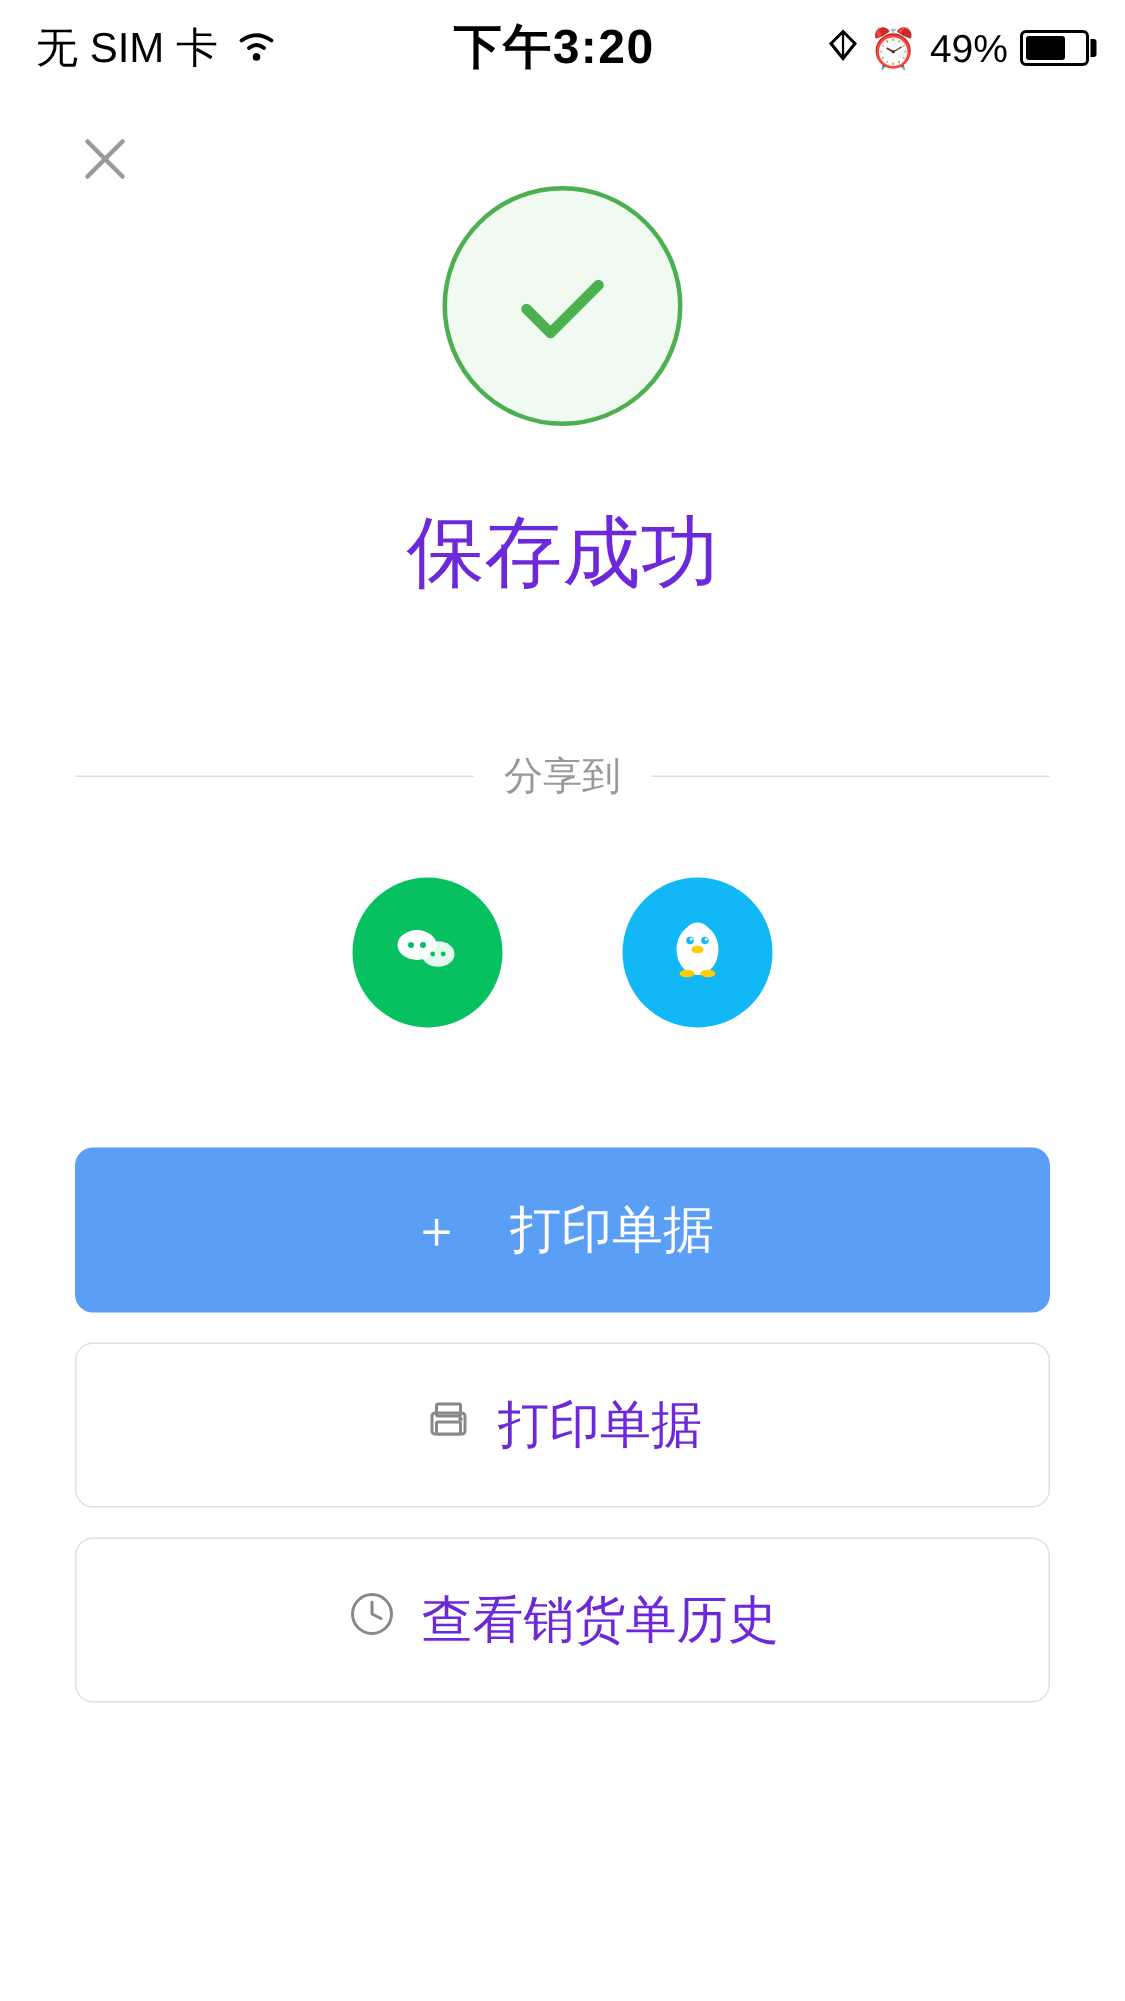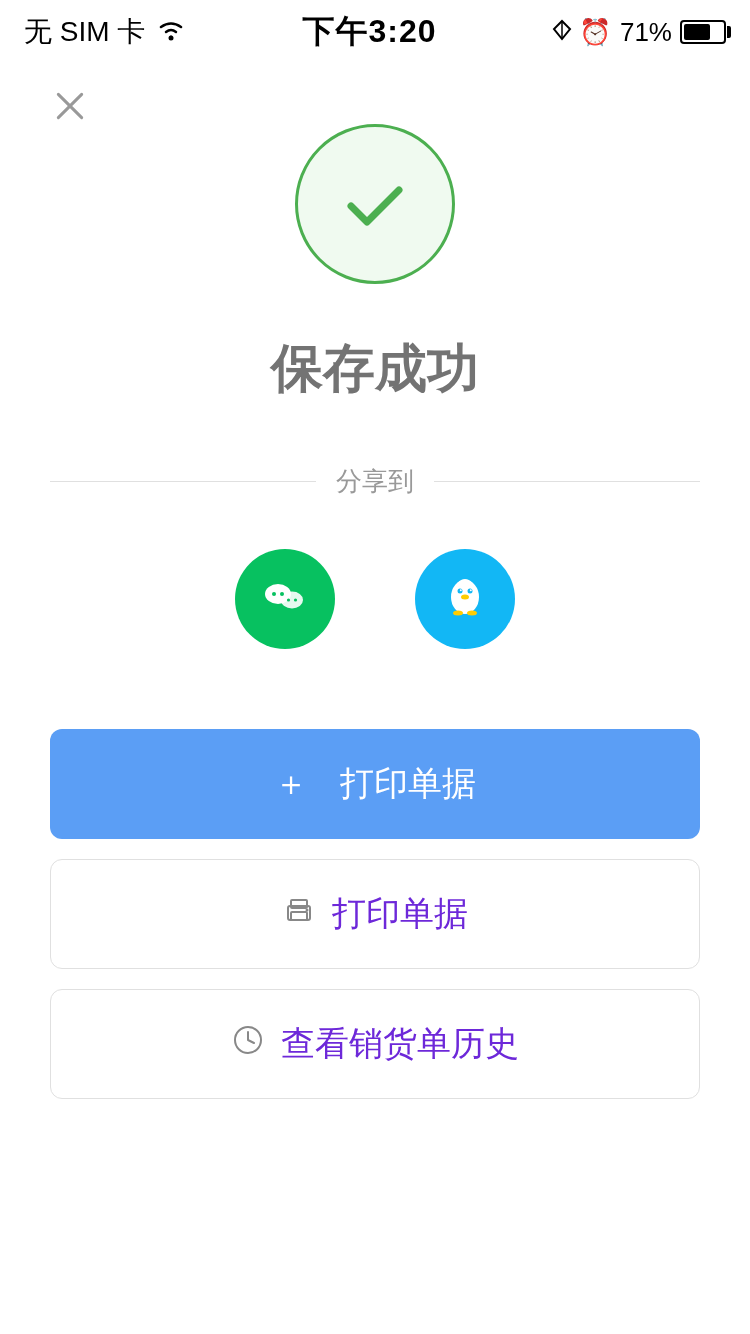--- a/index.html
+++ b/index.html
@@ -139,37 +139,38 @@
     }
 
     .checkmark {
       width: 80px;
       height: 80px;
     }
 
     
     .success-title {
       font-size: 52px;
-      font-weight: 700;
-      color: #737373;
+      font-weight: 400;
+      color: #6d28d9;
       margin-bottom: 60px;
     }
 
     
     .share-section {
       width: 100%;
       padding: 0 50px;
       margin-bottom: 60px;
     }
 
     .share-divider {
       display: flex;
       align-items: center;
       gap: 20px;
       margin-bottom: 50px;
+      margin-top: 36px;
     }
 
     .share-line {
       flex: 1;
       height: 1px;
       background: #e0e0e0;
     }
 
     .share-label {
       font-size: 26px;
@@ -256,21 +257,21 @@
   </div>
   <div class="status-center">下午3:20</div>
   <div class="status-right">
     <span>
       <svg width="20" height="22" viewBox="0 0 20 22">
           <path d="M10 2 L18 10 L10 20 L2 10 Z" fill="none" stroke="#000" stroke-width="2"></path>
           <path d="M10 2 L10 20" stroke="#000" stroke-width="1.5"></path>
         </svg>
     </span>
     <span>⏰</span>
-    <span>71%</span>
+    <span>49%</span>
     <span class="battery-icon">
       <span class="battery-fill"></span>
     </span>
   </div>
 </div>
 
 <div class="close-button">
   <div class="close-x"></div>
 </div>
 

